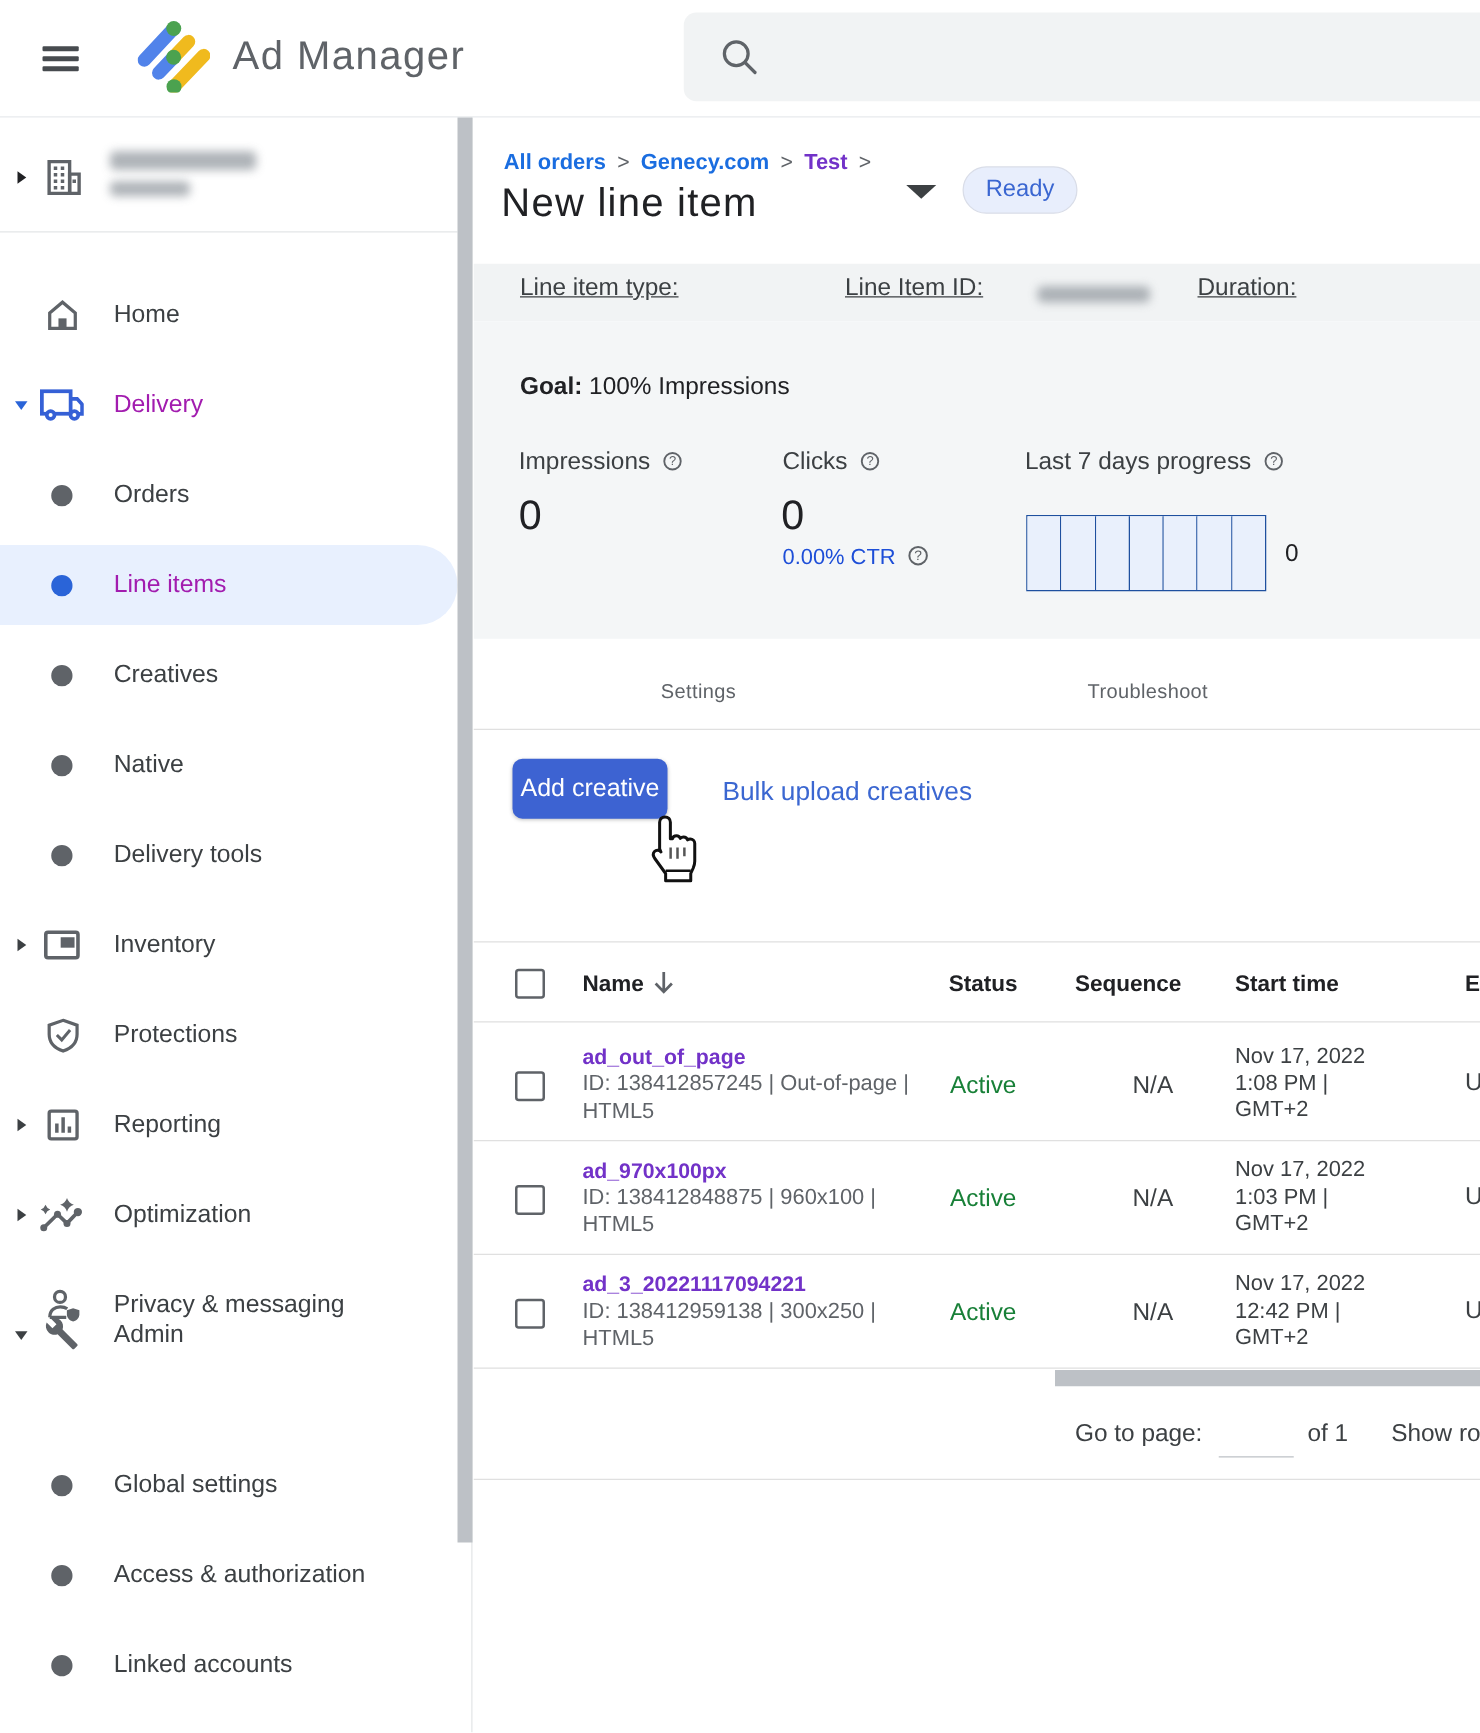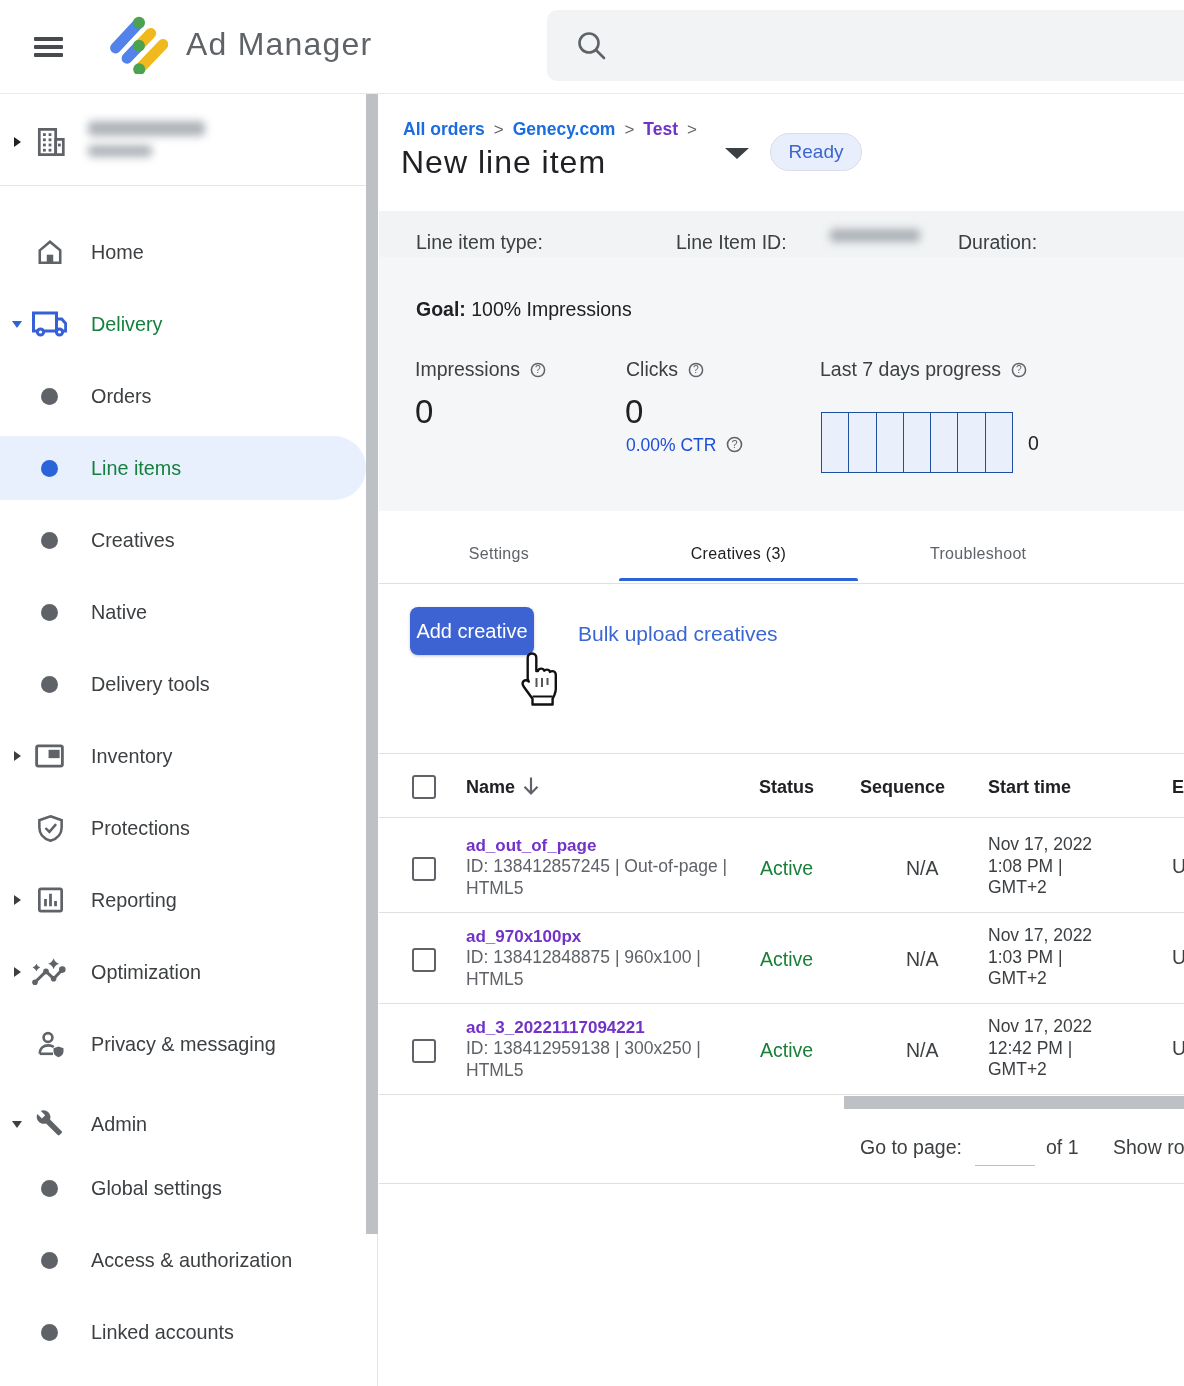--- a/index.html
+++ b/index.html
@@ -20,40 +20,40 @@
 #search { position:absolute; left:547px; top:10px; right:-14px; height:71px; background:#f1f3f4; border-radius:10px; }
 #search svg { position:absolute; left:28px; top:20px; }
 
 
 #sidebar { position:absolute; left:0; top:94px; width:378px; bottom:0; background:#fff; border-right:1px solid #e4e6e8; }
 #sb-thumb { position:absolute; left:366px; top:94px; width:12px; height:1140px; background:#bdc1c6; z-index:6; }
 .acct-divider { position:absolute; left:0; top:91px; width:366px; height:1px; background:#e4e6e8; }
 .blur-blob { position:absolute; background:#9aa0a6; opacity:.8; filter:blur(4px); border-radius:4px; }
 .navrow { position:absolute; left:0; width:442px; height:48px;text-decoration:underline; }
 .navrow .txt { position:absolute; left:91px; top:50%; transform:translateY(-50%); font-size:19.8px; color:#3c4043; white-space:nowrap; }
-.navrow.blue .txt { color:#15803d; }
+.navrow.blue .txt { color:#a21caf; }
 .bullet { position:absolute; left:41px; top:50%; margin-top:-8px; width:17px; height:17px; border-radius:50%; background:#5f6368; }
 .blue .bullet { background:#2a64d8; }
 .tri-r { position:absolute; left:14px; top:50%; margin-top:-5.5px; width:0; height:0; border-left:7px solid #3c4043; border-top:5.5px solid transparent; border-bottom:5.5px solid transparent; }
 .tri-d { position:absolute; left:12px; top:50%; margin-top:-3px; width:0; height:0; border-top:7px solid #2a64d8; border-left:5.5px solid transparent; border-right:5.5px solid transparent; }
 .tri-d.dark { border-top-color:#3c4043; }
 .icon24 { position:absolute; left:36px; top:50%; transform:translateY(-50%); }
 #lineitems-bg { position:absolute; left:0; top:342px; width:366px; height:64px; background:#e8f0fe; border-radius:0 32px 32px 0; }
 
 
 #main { position:absolute; left:379px; top:94px; right:0; bottom:0; background:#fff; }
 .crumbs { position:absolute; left:24px; top:25px; font-size:17.5px; }
 .crumbs a { color:#1a6de0; text-decoration:none; font-weight:bold; }
 .crumbs a.purple { color:#7232c8; }
 .crumbs span.sep { color:#5f6368; font-weight:normal; padding:0 9px; font-size:17px; }
 #h1 { position:absolute; left:22px; top:50px; font-size:32px; letter-spacing:1px; color:#202124; }
 #h1caret { position:absolute; left:346px; top:54px; width:0; height:0; border-top:11px solid #3c4043; border-left:12.5px solid transparent; border-right:12.5px solid transparent; }
 #ready { position:absolute; left:391px; top:39px; width:92px; height:38px; background:#e8eefc; border:1px solid #d9dde8; border-radius:19px; color:#3a66d1; font-size:19px; text-align:center; line-height:36px; }
 #infobar { position:absolute; left:0; top:117px; right:0; height:46px; background:#f1f3f4; font-size:19.5px; }
-#infobar span { position:absolute; top:20px; white-space:nowrap; }
+#infobar span { position:absolute; top:8px; white-space:nowrap;text-decoration:underline; }
 #infobar .lbl { color:#3c4043; }
 #infobar .v { color:#80868b;margin-top:44px; }
 #statsbg { position:absolute; left:0; top:163px; right:0; height:254px; background:#f4f6f7; }
 #goal { position:absolute; left:37px; top:204px; font-size:19.5px; color:#202124; }
 .statlabel { position:absolute; top:264px; font-size:19.5px; color:#3c4043; }
 .bignum { position:absolute; top:299px; font-size:33px; color:#202124; }
 #ctr { position:absolute; left:247px; top:341px; font-size:17.5px; color:#1d4ed8; }
 .help { display:inline-block; vertical-align:-2px; margin-left:10px; }
 #bars { position:absolute; left:442px; top:318px; width:192px; height:61px; display:flex; border:1.5px solid #1e509f; }
 #bars div { flex:1; background:#e9f0fc; border-right:1.5px solid #1e509f; } #bars div:last-child { border-right:none; }
@@ -215,21 +215,21 @@
   </div>
   <div class="navrow" style="top:926px;">
     <svg class="icon24" width="30" height="30" viewBox="0 0 30 30" fill="none" stroke="#5f6368" stroke-width="2.6">
       <circle cx="12" cy="8.5" r="4.4"></circle>
       <path d="M3.8 24.8 C3.8 18.8 8.2 16.4 12.2 16.4 C14.3 16.4 16.3 16.9 17.8 18"></path>
       <path d="M3.8 24.8 L17 24.8"></path>
       <path d="M22.5 17.5 L27.5 19.2 V22.3 C27.5 25.2 25.6 27.1 22.5 28.2 C19.4 27.1 17.5 25.2 17.5 22.3 V19.2 Z" fill="#5f6368" stroke="none"></path>
     </svg>
     <div class="txt">Privacy &amp; messaging</div>
   </div>
-  <div class="navrow" style="top:1006px;">
+  <div class="navrow" style="top:950px;">
     <div class="tri-d dark"></div>
     <svg class="icon24" style="left:34px;" width="31" height="31" viewBox="0 0 28 28" fill="#5f6368">
       <path d="M25 20.5 L14.5 10 C15.3 7.8 14.8 5.2 13 3.4 C11.1 1.5 8.3 1.1 6 2.1 L10.1 6.2 L7.2 9.1 L3 5 C1.9 7.3 2.4 10.1 4.3 12 C6.1 13.8 8.7 14.3 10.9 13.5 L21.4 24 C21.9 24.5 22.6 24.5 23.1 24 L24.9 22.2 C25.5 21.7 25.5 20.9 25 20.5 Z"></path>
     </svg>
     <div class="txt">Admin</div>
   </div>
   <div class="navrow" style="top:1070px;">
       <div class="bullet"></div>
       <div class="txt">Global settings</div>
     </div>
@@ -288,21 +288,20 @@
       <div></div>
       <div></div>
       <div></div>
       <div></div>
       <div></div>
     </div>
   <div id="barzero">0</div>
 
   <div id="tabs">
     <div class="tab">Settings</div>
-    <div class="tab sel">Creatives (3)</div>
     <div class="tab">Troubleshoot</div>
   </div>
   <div id="tabsline"></div>
 
   <div id="addbtn">Add creative</div>
   <div id="bulk">Bulk upload creatives</div>
   <svg id="cursor" width="40" height="56" viewBox="0 0 40 56">
     <path d="M13 2.5 C15.5 2.5 17.3 4.3 17.3 6.8 V20 L19 20 C19.3 18.6 20.6 17.6 22.2 17.6 C23.6 17.6 24.8 18.4 25.3 19.7 C25.9 19 26.8 18.6 27.8 18.6 C29.3 18.6 30.6 19.5 31 20.9 C31.6 20.4 32.4 20.1 33.2 20.1 C35.2 20.1 36.8 21.7 36.8 23.7 V38 C36.8 40 36.3 41.6 35.6 43.4 L33.6 47.8 V53.5 H13.5 V47.8 L5 36 C3.3 33.6 3.2 31.6 4.6 30.2 C6 28.8 8.3 28.9 9.8 30.6 L8.7 28 V6.8 C8.7 4.3 10.5 2.5 13 2.5 Z" fill="#fff" stroke="#111" stroke-width="2.4" stroke-linejoin="round"></path>
     <path d="M17.5 27 V36 M23 27 V36 M28.5 27 V34" stroke="#555" stroke-width="2"></path>
     <path d="M13.5 45.5 H33.6" stroke="#111" stroke-width="2"></path>

